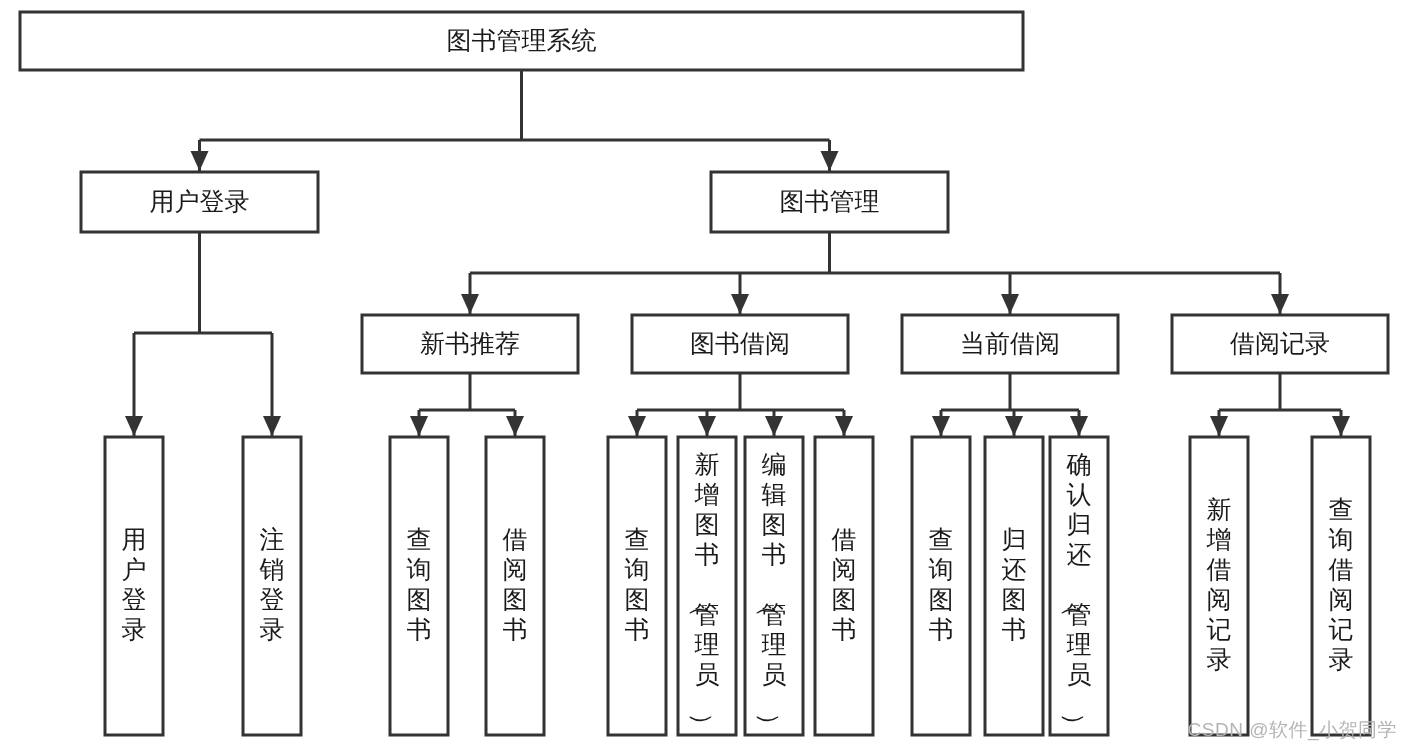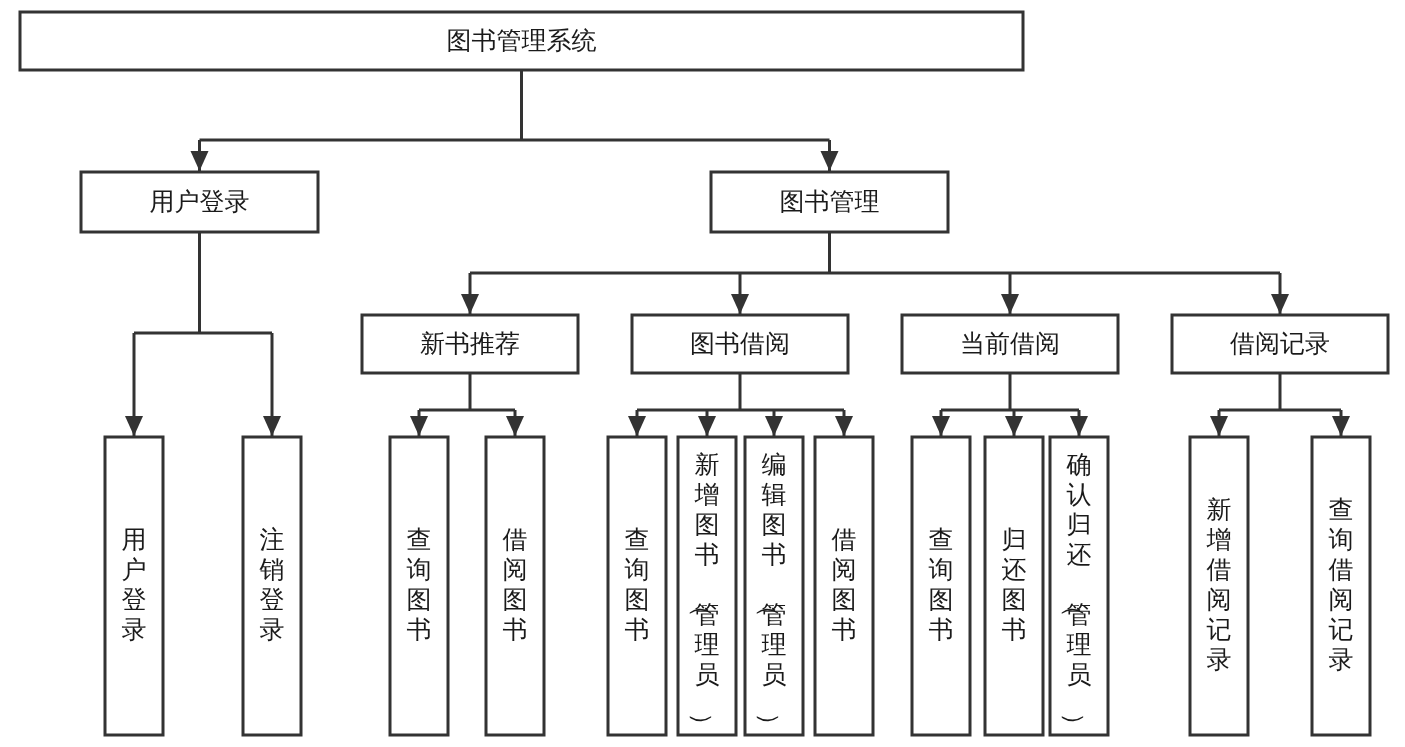--- a/index.html
+++ b/index.html
@@ -199,13 +199,14 @@
         <g>
           <rect x="1190" y="437" width="58" height="298" class="node-box"></rect>
           <text x="1219" class="node-label vertical" y="511"><tspan x="1219" dy="0">新</tspan><tspan x="1219" dy="30">增</tspan><tspan x="1219" dy="30">借</tspan><tspan x="1219" dy="30">阅</tspan><tspan x="1219" dy="30">记</tspan><tspan x="1219" dy="30">录</tspan></text>
         </g>
         <g>
           <rect x="1312" y="437" width="58" height="298" class="node-box"></rect>
           <text x="1341" class="node-label vertical" y="511"><tspan x="1341" dy="0">查</tspan><tspan x="1341" dy="30">询</tspan><tspan x="1341" dy="30">借</tspan><tspan x="1341" dy="30">阅</tspan><tspan x="1341" dy="30">记</tspan><tspan x="1341" dy="30">录</tspan></text>
         </g>
       </g>
   </svg>
+  <div class="watermark">CSDN @软件_小贺同学</div>
 </div>
 
 </body></html>

